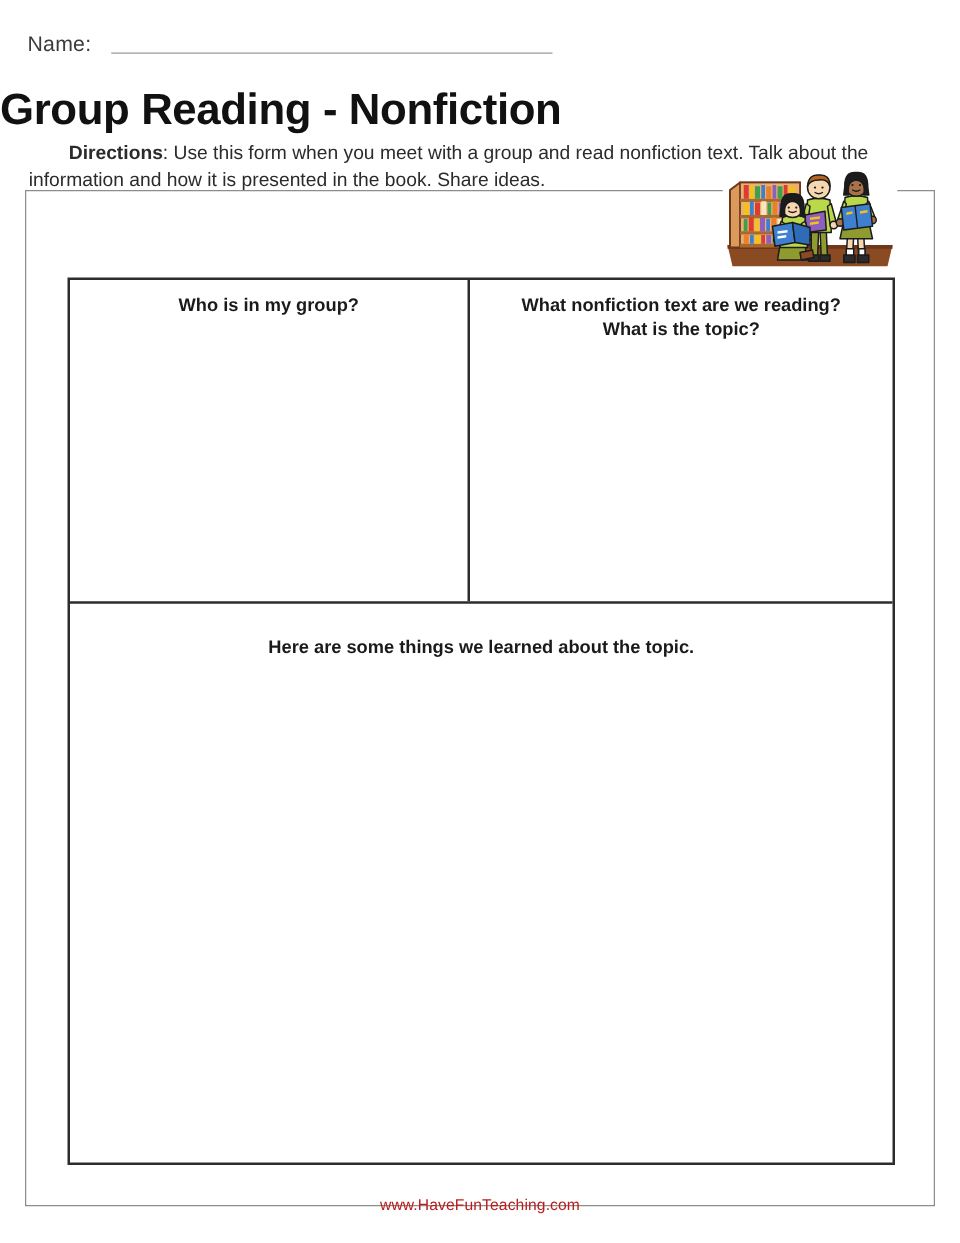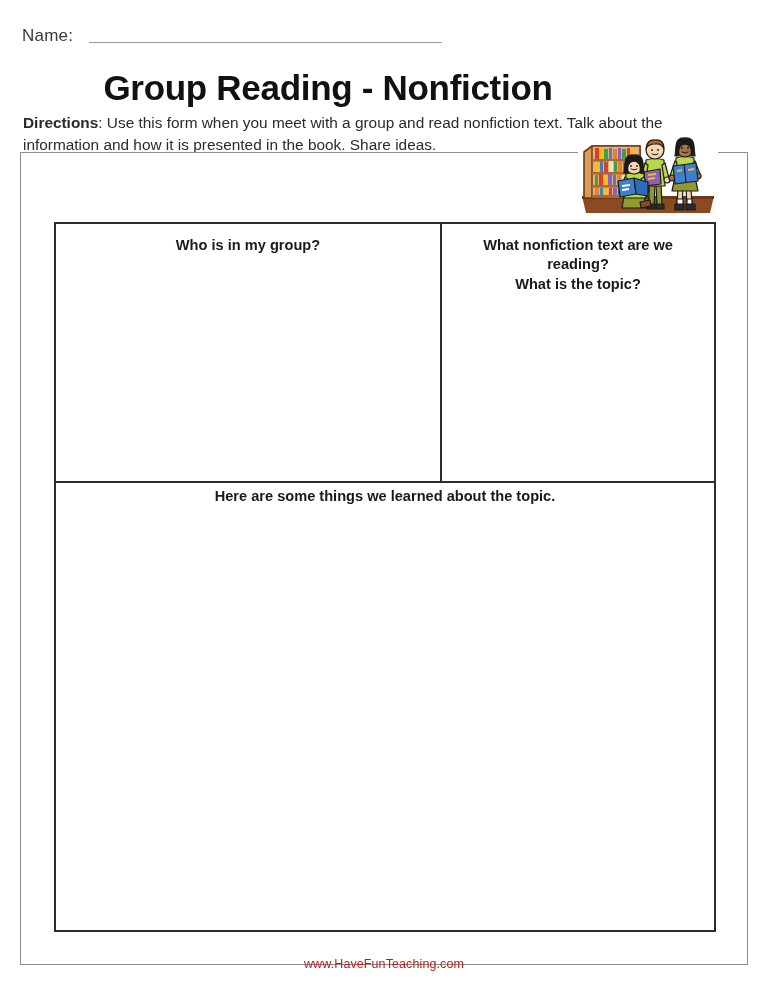--- a/index.html
+++ b/index.html
@@ -43,41 +43,42 @@
     margin-left: 16px;
     margin-bottom: 3px;
   }
 
   
   .page-title {
     position: absolute;
     left: 0;
     top: 47px;
     width: 656px;
-    text-align: center;
+    text-align: left;
     font-family: "Liberation Sans", sans-serif;
     font-size: 35px;
     font-weight: bold;
     letter-spacing: -0.3px;
     color: #111111;
     line-height: 1.05;
   }
 
   
   .directions {
     position: absolute;
     left: 23px;
     top: 97px;
     width: 715px;
     font-size: 15.4px;
     line-height: 1.42;
     color: #2b2b2b;
   }
   .directions b {
     font-weight: bold;
+    margin-left: 32px;
   }
 
   
   .outer-frame {
     position: absolute;
     left: 20px;
     top: 152px;
     width: 728px;
     height: 813px;
     border: 1.4px solid #8d8d8d;
@@ -104,30 +105,30 @@
     height: 259px;
     border-bottom: 2.2px solid #2c2c2c;
     box-sizing: border-box;
   }
   .cell {
     box-sizing: border-box;
     padding-top: 12px;
     position: relative;
   }
   .cell-left {
-    width: 386px;
+    width: 320px;
     border-right: 2.2px solid #2c2c2c;
   }
   .cell-right {
     flex: 1;
   }
   .grid-bottom {
     flex: 1;
     box-sizing: border-box;
-    padding-top: 4px;
+    padding-top: 26px;
   }
   .cell-heading {
     font-size: 14.6px;
     font-weight: bold;
     text-align: center;
     color: #1a1a1a;
     line-height: 1.32;
     padding: 0 10px;
   }
   .writing-area {

